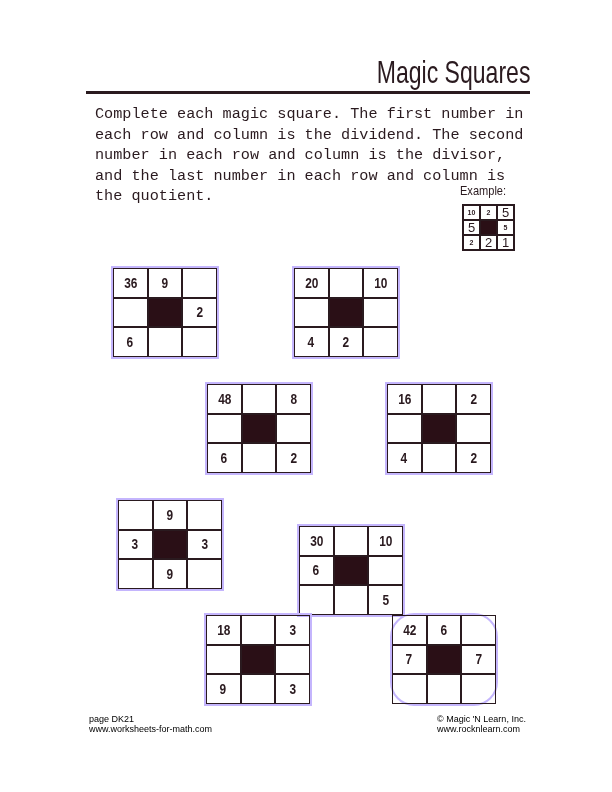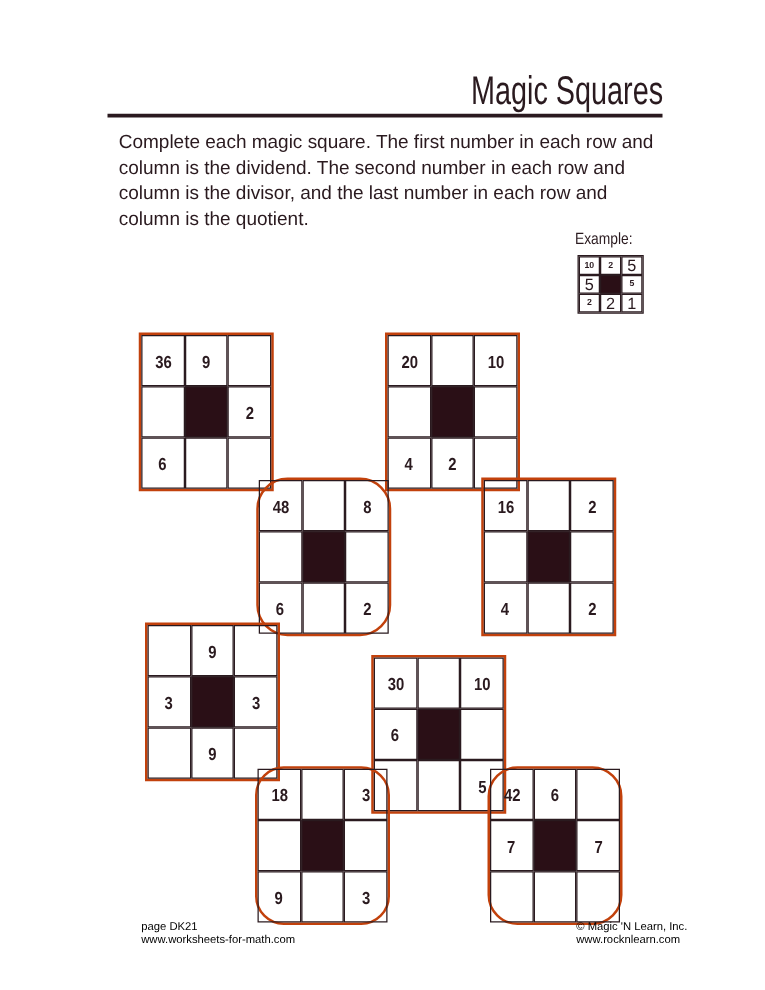--- a/index.html
+++ b/index.html
@@ -1,31 +1,31 @@
 <!DOCTYPE html>
 <html><head>
 <meta charset="utf-8">
 <style>
   html, body { margin:0; padding:0; background:#fff; }
   body { width:612px; height:792px; position:relative; overflow:hidden; font-family:"Liberation Sans", sans-serif; color:#2a1a1f; }
   .title-wrap { position:absolute; left:86px; top:52px; width:444px; height:42px; }
   .title { position:absolute; right:0; top:0; font-family:"Liberation Sans", sans-serif; font-size:32px; transform:scaleX(0.72); transform-origin:right top; letter-spacing:0; color:#2a1a1f; line-height:40px; }
   .title-rule { position:absolute; left:0; right:0; bottom:0; height:3px; background:#2a1a1f; }
-  .instructions { position:absolute; left:95px; top:104px; width:440px; font-size:15.2px; line-height:20.5px; color:#2a1a1f; }
+  .instructions { position:absolute; left:95px; top:104px; width:440px; font-size:15.2px; line-height:20.5px; color:#2a1a1f;font-family:Liberation Mono, monospace; }
   .example { position:absolute; left:460px; top:183px; }
   .example-label { font-size:13px; transform:scaleX(0.85); transform-origin:left top; color:#2a1a1f; }
   .ex-grid { position:absolute; left:2px; top:21px; display:grid; grid-template-columns:repeat(3,17px); grid-template-rows:repeat(3,15px); border:1.5px solid #2a1a1f; }
   .ex-cell { border:0.75px solid #2a1a1f; display:flex; align-items:center; justify-content:center; font-size:7px; font-weight:bold; }
   .ex-cell.big { font-size:13px; font-weight:normal; }
   .ex-cell.black { background:#2a0f16; }
-  .grid { position:absolute; width:108px; height:127px; display:grid; grid-template-columns:repeat(3,1fr); grid-template-rows:repeat(3,1fr); border:2px solid #c2410c; box-sizing:border-box; }
+  .grid { position:absolute; width:108px; height:93px; display:grid; grid-template-columns:repeat(3,1fr); grid-template-rows:repeat(3,1fr); border:2px solid #c4b5fd; box-sizing:border-box; }
   .cell { border:1px solid #2a1a1f; display:flex; align-items:center; justify-content:center; font-weight:bold; font-size:14px; color:#2a1a1f; transform-origin:center; }
   .cell span { display:inline-block; transform:scaleX(0.85); }
   .cell.black { background:#2a0f16; }
-  .footer-left, .footer-right { position:absolute; top:736px; font-size:9px; line-height:10px; color:#000;margin-left:24px; }
+  .footer-left, .footer-right { position:absolute; top:714px; font-size:9px; line-height:10px; color:#000; }
   .footer-left { left:89px; }
   .footer-right { left:437px; }
 </style>
 </head>
 <body>
 
 <div class="title-wrap">
   <div class="title">Magic Squares</div>
   <div class="title-rule"></div>
 </div>
@@ -68,21 +68,21 @@
       <div class="cell">
         <span>6</span>
       </div>
       <div class="cell">
         <span></span>
       </div>
       <div class="cell">
         <span></span>
       </div>
     </div>
-    <div class="grid" style="left: 292px; top: 266px; margin-left: 16px;">
+    <div class="grid" style="left: 292px; top: 266px;">
       <div class="cell">
         <span>20</span>
       </div>
       <div class="cell">
         <span></span>
       </div>
       <div class="cell">
         <span>10</span>
       </div>
       <div class="cell">
@@ -95,21 +95,21 @@
       <div class="cell">
         <span>4</span>
       </div>
       <div class="cell">
         <span>2</span>
       </div>
       <div class="cell">
         <span></span>
       </div>
     </div>
-    <div class="grid" style="left: 205px; top: 382px; border-radius: 25px;">
+    <div class="grid" style="left: 205px; top: 382px;">
       <div class="cell">
         <span>48</span>
       </div>
       <div class="cell">
         <span></span>
       </div>
       <div class="cell">
         <span>8</span>
       </div>
       <div class="cell">
@@ -203,21 +203,21 @@
       <div class="cell">
         <span></span>
       </div>
       <div class="cell">
         <span></span>
       </div>
       <div class="cell">
         <span>5</span>
       </div>
     </div>
-    <div class="grid" style="left: 204px; top: 613px; border-radius: 23px;">
+    <div class="grid" style="left: 204px; top: 613px;">
       <div class="cell">
         <span>18</span>
       </div>
       <div class="cell">
         <span></span>
       </div>
       <div class="cell">
         <span>3</span>
       </div>
       <div class="cell">

